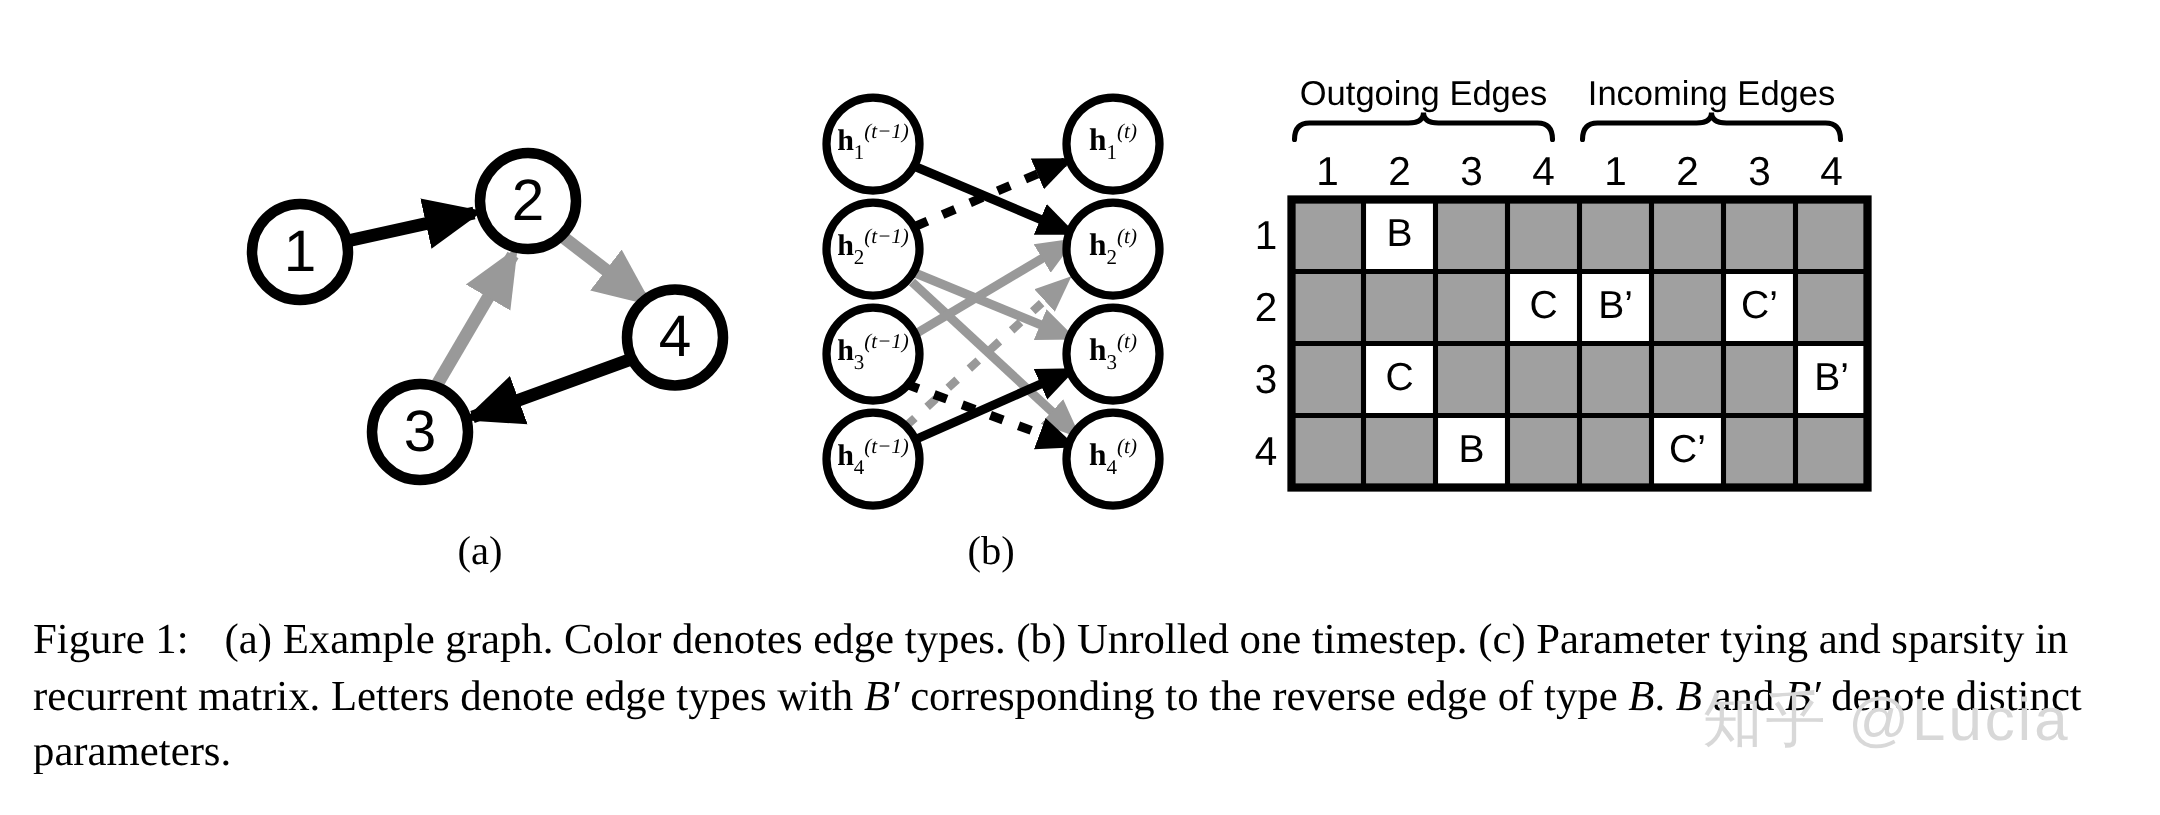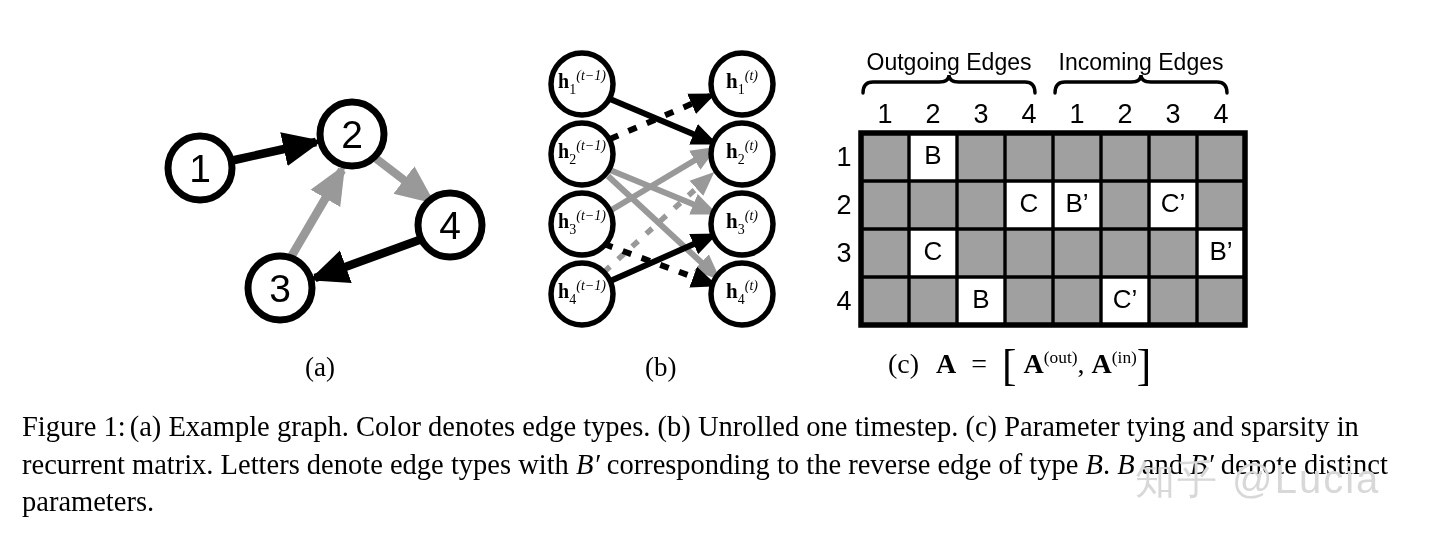--- a/index.html
+++ b/index.html
@@ -20,21 +20,21 @@
     left: 0; top: 0;
     width: 1440px;
     height: 543px;
   }
   .panel {
     position: absolute;
   }
   
   #panel-a { left: 120px; top: 40px; width: 430px; height: 320px; }
   
-  #panel-b { left: 520px; top: 30px; width: 300px; height: 330px; }
+  #panel-b { left: 520px; top: 42px; width: 300px; height: 330px; }
   
   #panel-c { left: 806px; top: 45px; width: 470px; height: 300px; }
 
   .sublabel {
     position: absolute;
     font-family: "Liberation Serif", serif;
     font-size: 27px;
     color: #000;
     white-space: nowrap;
   }
@@ -58,21 +58,21 @@
     left: 22px;
     top: 408px;
     width: 1398px;
     font-family: "Liberation Serif", serif;
     font-size: 28.5px;
     line-height: 1.32;
     text-align: left;
     color: #000;
   }
   #caption .ital { font-style: italic; }
-  #caption .fignum { margin-right: 4px; }
+  #caption .fignum { margin-right: 24px; }
 
   
   #watermark {
     position: absolute;
     left: 1135px;
     top: 452px;
     font-family: "Liberation Sans", sans-serif;
     font-size: 40px;
     letter-spacing: 2px;
     color: #d8d8d8;
@@ -302,28 +302,20 @@
         <line x1="55" y1="136" x2="439" y2="136" stroke-width="3.4"></line>
         <line x1="55" y1="184" x2="439" y2="184" stroke-width="3.4"></line>
         <line x1="55" y1="232" x2="439" y2="232" stroke-width="3.4"></line>
         <rect x="55" y="88" width="384" height="192" stroke-width="5.5"></rect>
       </g>
     </svg>
   </div>
 
   <div class="sublabel" id="label-a">(a)</div>
   <div class="sublabel" id="label-b">(b)</div>
-  <div class="sublabel" id="label-c">
-    <span>(c)</span>
-    <span class="mathbf" style="margin-left:10px">A</span>
-    <span style="margin:0 8px">=</span>
-    <span class="bracket">[</span>
-    <span class="mathbf">A</span><span class="sup">(out)</span><span>,</span>
-    <span class="mathbf">A</span><span class="sup">(in)</span><span class="bracket">]</span>
-  </div>
 
   <div id="caption">
     <span class="fignum">Figure 1:</span><span>(a) Example graph. Color denotes edge types. (b) Unrolled one timestep. (c) Parameter tying and sparsity in recurrent matrix. Letters denote edge types with </span><span class="ital">B′</span><span> corresponding to the reverse edge of type </span><span class="ital">B</span><span>. </span><span class="ital">B</span><span> and </span><span class="ital">B′</span><span> denote distinct parameters.</span>
   </div>
 
   <div id="watermark">知乎 @Lucia</div>
 
 </div>
 
 </body></html>

